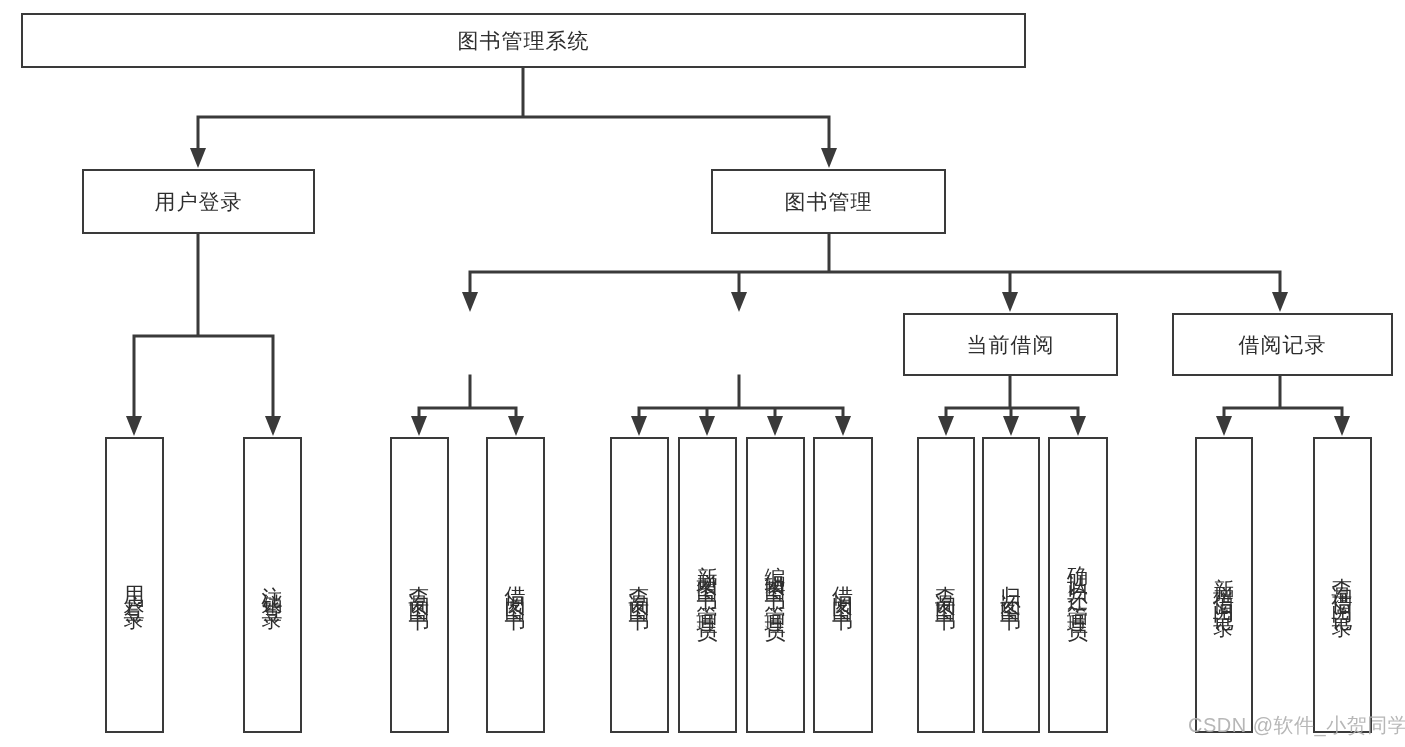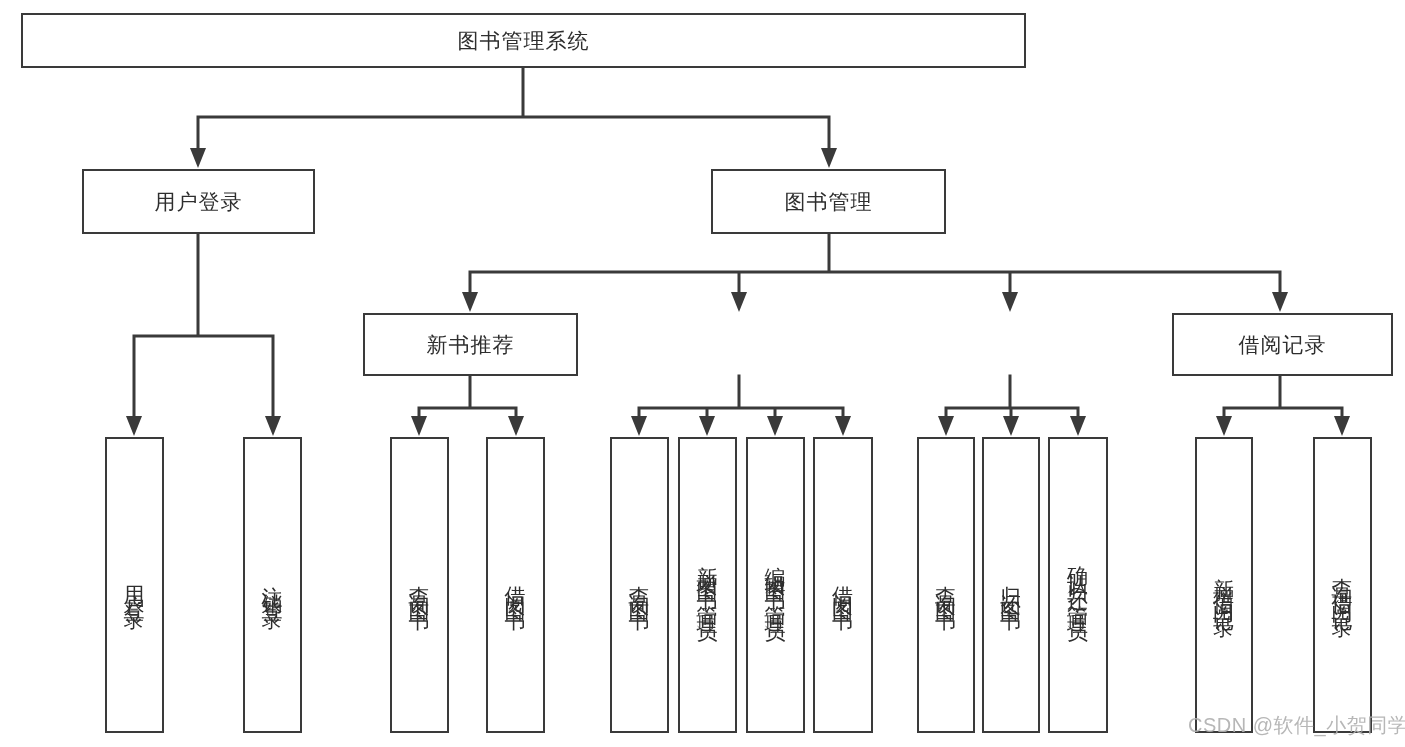--- a/index.html
+++ b/index.html
@@ -80,21 +80,21 @@
       <polygon points="1216,416 1232,416 1224,436"></polygon>
       <polygon points="1334,416 1350,416 1342,436"></polygon>
     </g>
   </svg>
 
   <div class="node" style="left:21px; top:13px; width:1005px; height:55px;">图书管理系统</div>
 
   <div class="node" style="left:82px; top:169px; width:233px; height:65px;">用户登录</div>
   <div class="node" style="left:711px; top:169px; width:235px; height:65px;">图书管理</div>
 
-  <div class="node" style="left:363px; top:313px; width:215px; height:63px;">新书推荐</div>
+  <div class="node" style="left:903px; top:313px; width:215px; height:63px;">当前借阅</div>
   <div class="node" style="left:1172px; top:313px; width:221px; height:63px;">借阅记录</div>
 
   <div class="node vnode" style="left:105px; top:437px; width:59px; height:296px;">用户登录</div>
   <div class="node vnode" style="left:243px; top:437px; width:59px; height:296px;">注销登录</div>
 
   <div class="node vnode" style="left:390px; top:437px; width:59px; height:296px;">查询图书</div>
   <div class="node vnode" style="left:486px; top:437px; width:59px; height:296px;">借阅图书</div>
 
   <div class="node vnode" style="left:610px; top:437px; width:59px; height:296px;">查询图书</div>
   <div class="node vnode" style="left:678px; top:437px; width:59px; height:296px;">新增图书（管理员）</div>

